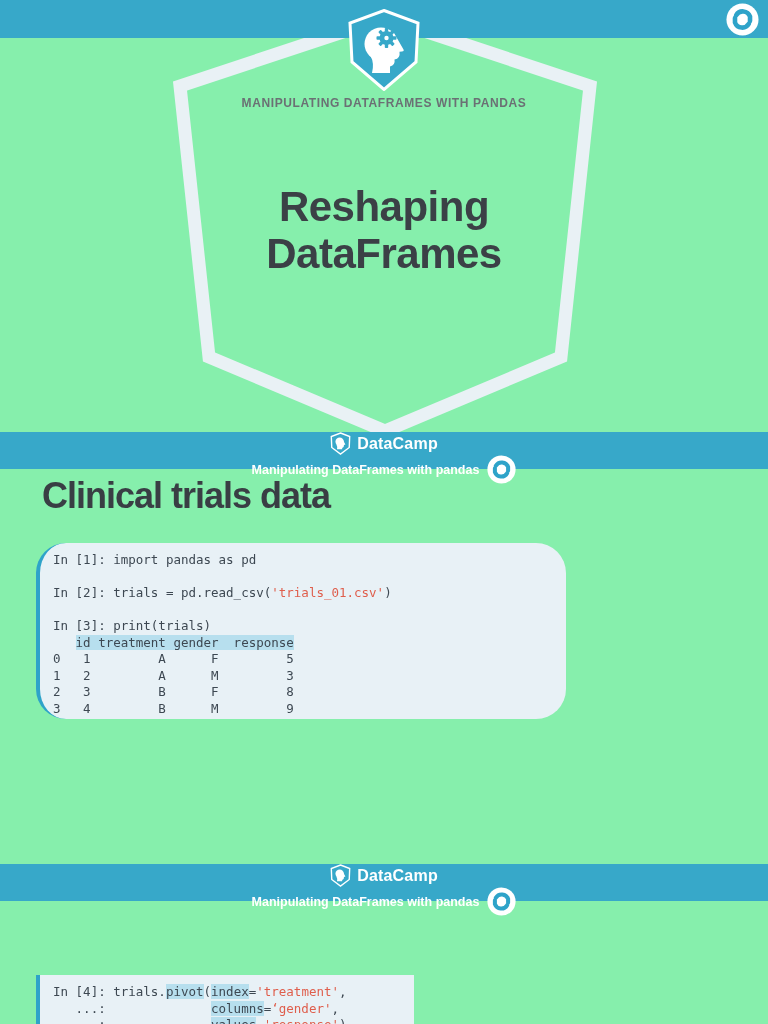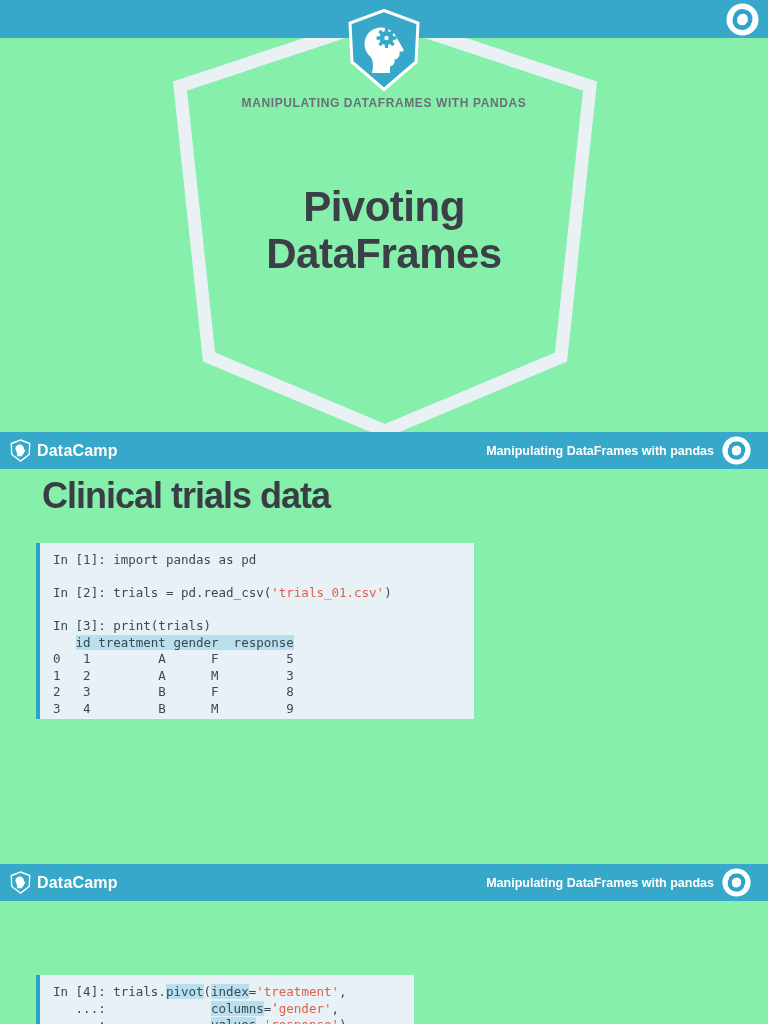--- a/index.html
+++ b/index.html
@@ -21,21 +21,21 @@
   }
   .deck-title{
     position:absolute;top:183px;left:0;width:100%;text-align:center;z-index:2;margin:0;
     font-size:42px;line-height:47px;font-weight:bold;color:#3b4046;letter-spacing:-.5px;
   }
 
   
   .bar{
     position:absolute;top:0;left:0;right:0;height:37px;background:#37a8c9;
     display:flex;align-items:center;justify-content:space-between;
-    padding:0 17px 0 10px;box-sizing:border-box;z-index:2;
+    padding:0 10px 0 10px;box-sizing:border-box;z-index:2;flex-direction:column;
   }
   .brand{display:flex;align-items:center;gap:6px;}
   .brand-name{color:#fff;font-weight:bold;font-size:16px;letter-spacing:.2px;}
   .bar-right{display:flex;align-items:center;gap:8px;}
   .bar-course{color:#fff;font-size:12.5px;font-weight:600;}
   .pycircle-sm{width:29px;height:29px;display:block;}
 
   
   .slide-h{
     position:absolute;left:42px;top:44px;margin:0;
@@ -43,21 +43,21 @@
   }
 
   
   .code{
     position:absolute;left:36px;top:111px;margin:0;
     background:#e8f1f6;border-left:4px solid #2ea3c9;
     padding:9px 0 10px 13px;box-sizing:border-box;
     font-family:"DejaVu Sans Mono",monospace;font-size:12.5px;line-height:16.5px;
     color:#3d4852;white-space:pre;
   }
-  .code-trials{width:438px;height:176px;}
+  .code-trials{width:530px;height:176px;border-radius:30px;}
   .code-pivot{width:378px;height:70px;}
   .ln{min-height:16.5px;}
   .str{color:#df5e4c;}
   .hl{background:#b7dfee;text-align:right;}
 </style>
 </head>
 <body>
 
 <section class="slide s1">
   <svg class="hexbg" width="768" height="432" viewBox="0 0 768 432">
@@ -91,21 +91,21 @@
           <rect x="-1.7" y="-10" width="3.4" height="4" rx="0.8" transform="rotate(270)"></rect>
           <rect x="-1.7" y="-10" width="3.4" height="4" rx="0.8" transform="rotate(315)"></rect>
         </g>
         <circle r="2.2" fill="#fff"></circle>
       </g>
     </g>
   </svg>
 
   <div class="course-label">MANIPULATING DATAFRAMES WITH PANDAS</div>
 
-  <h1 class="deck-title"><span>Pivoting</span><br><span>DataFrames</span></h1>
+  <h1 class="deck-title"><span>Reshaping</span><br><span>DataFrames</span></h1>
 </section>
 
 <section class="slide s2">
   <header class="bar">
     <div class="brand">
       <svg width="21" height="23" viewBox="0 0 24 26">
         <path d="M12 1 L22.5 5 L22 17.5 L12 25 L2 17.5 L1.5 5 Z" fill="none" stroke="#fff" stroke-width="1.6"></path>
         <circle cx="11" cy="11" r="4.8" fill="#fff"></circle>
         <path d="M14.8 9 L17.6 14 L16 14.8 Q16.2 17.4 13.9 18.2 L13.9 19.6 L8 19.6 Q8.8 16.8 7.4 14.4 Z" fill="#fff"></path>
       </svg>

